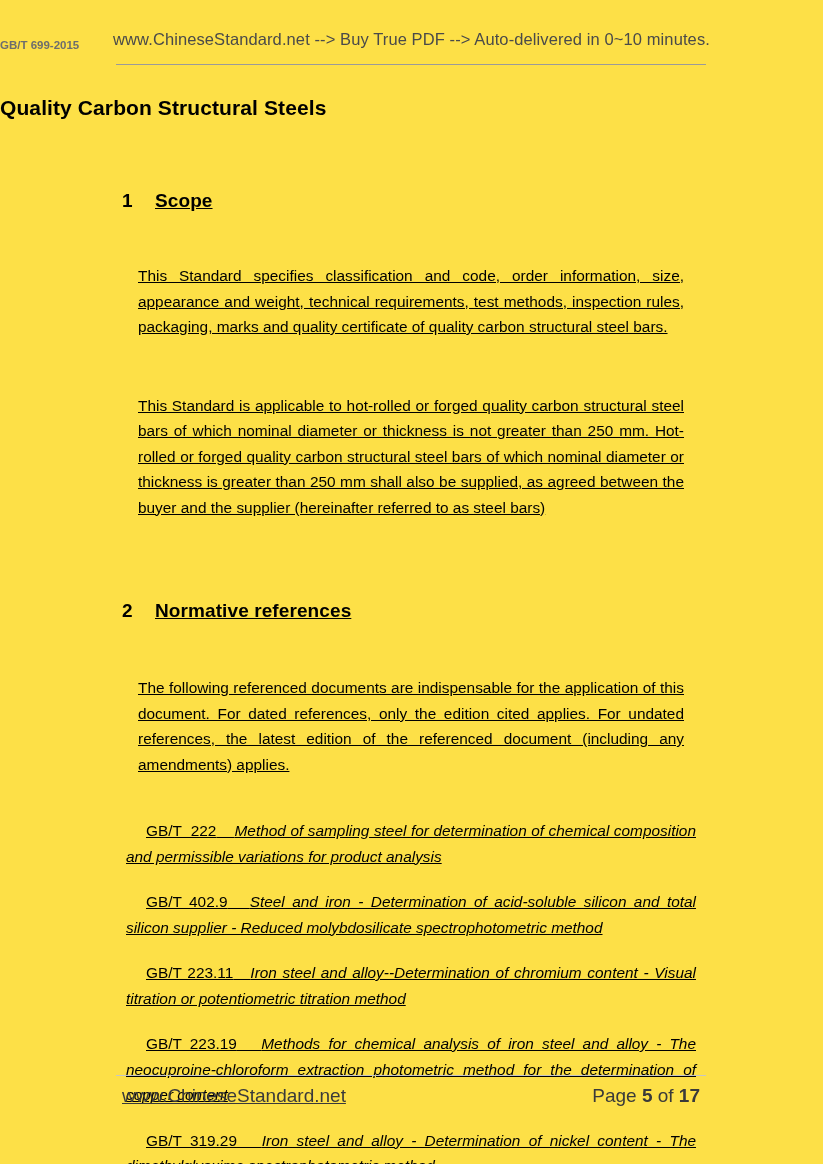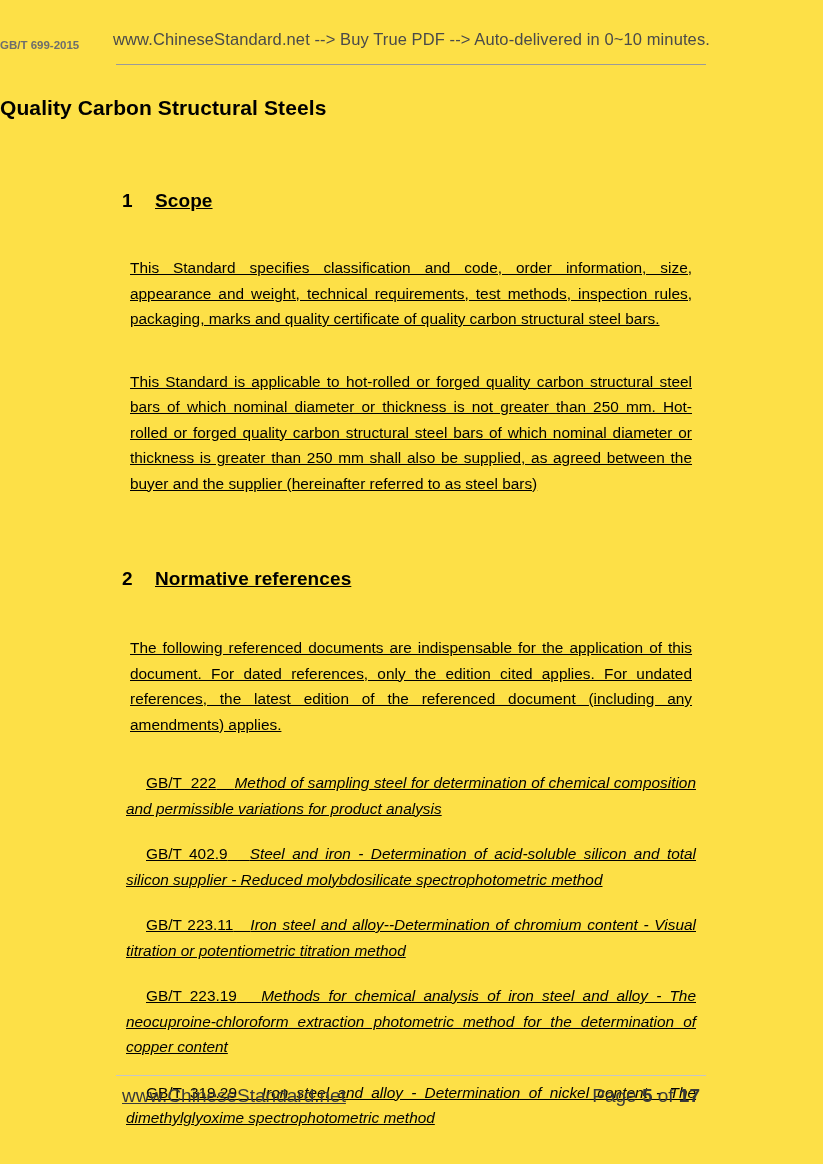--- a/index.html
+++ b/index.html
@@ -92,21 +92,21 @@
   h2.section-heading .num {
     display: inline-block;
     width: 33px;
   }
 
   p.body-para {
     font-size: 15.4px;
     line-height: 25.5px;
     text-align: justify;
     text-justify: inter-word;
-    margin: 8px;
+    margin: 16px;
     padding: 0;
   }
 
   .gap-sec1-p1 { height: 35px; }
   .gap-para    { height: 21px; }
   .gap-before-h2 { height: 43px; }
   .gap-after-h2  { height: 37px; }
   .gap-before-refs { height: 21px; }
 
   .ref-list {

